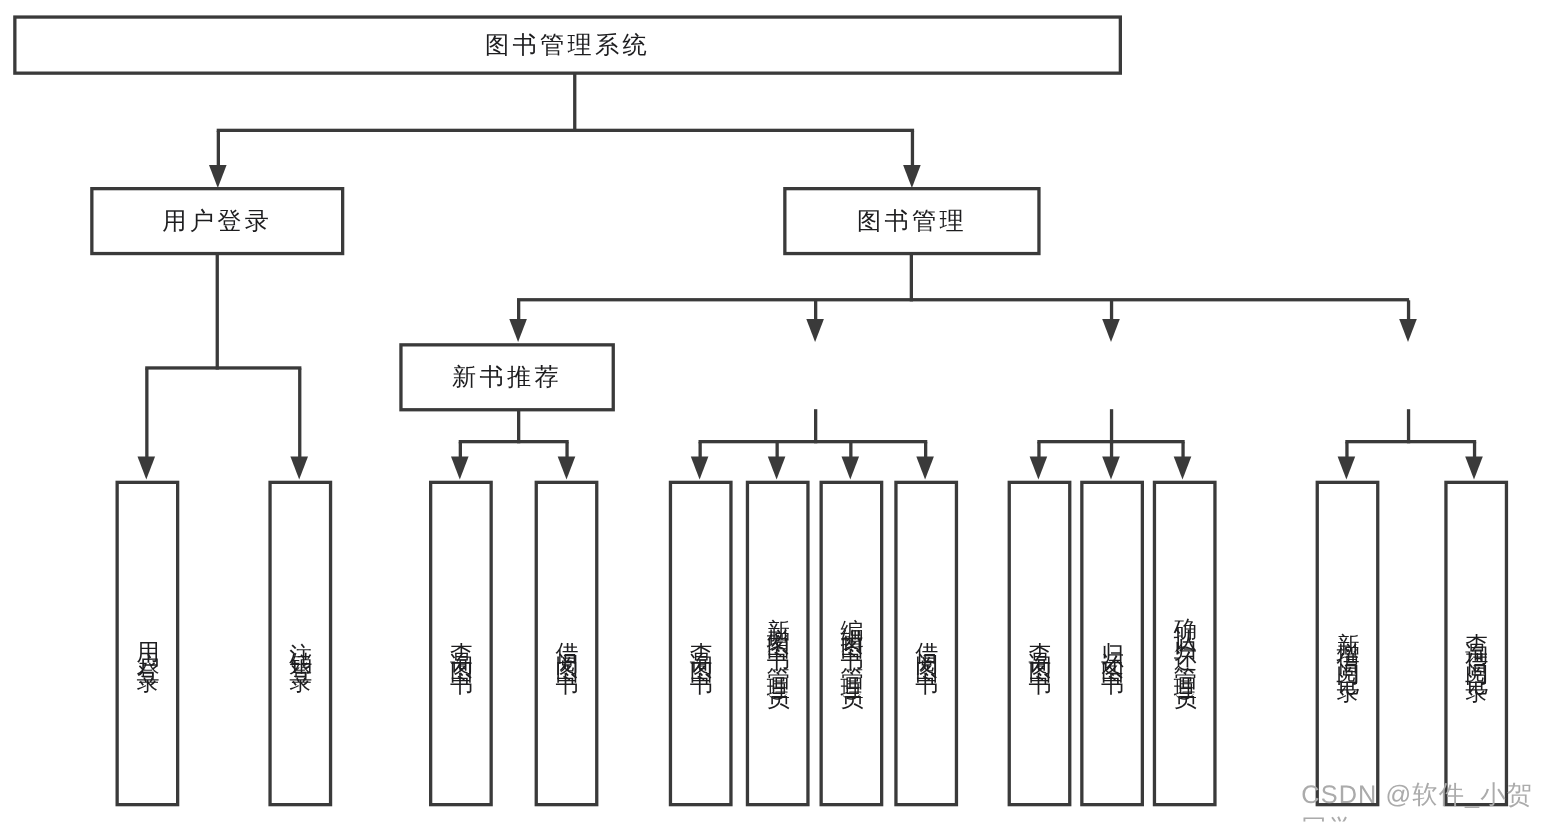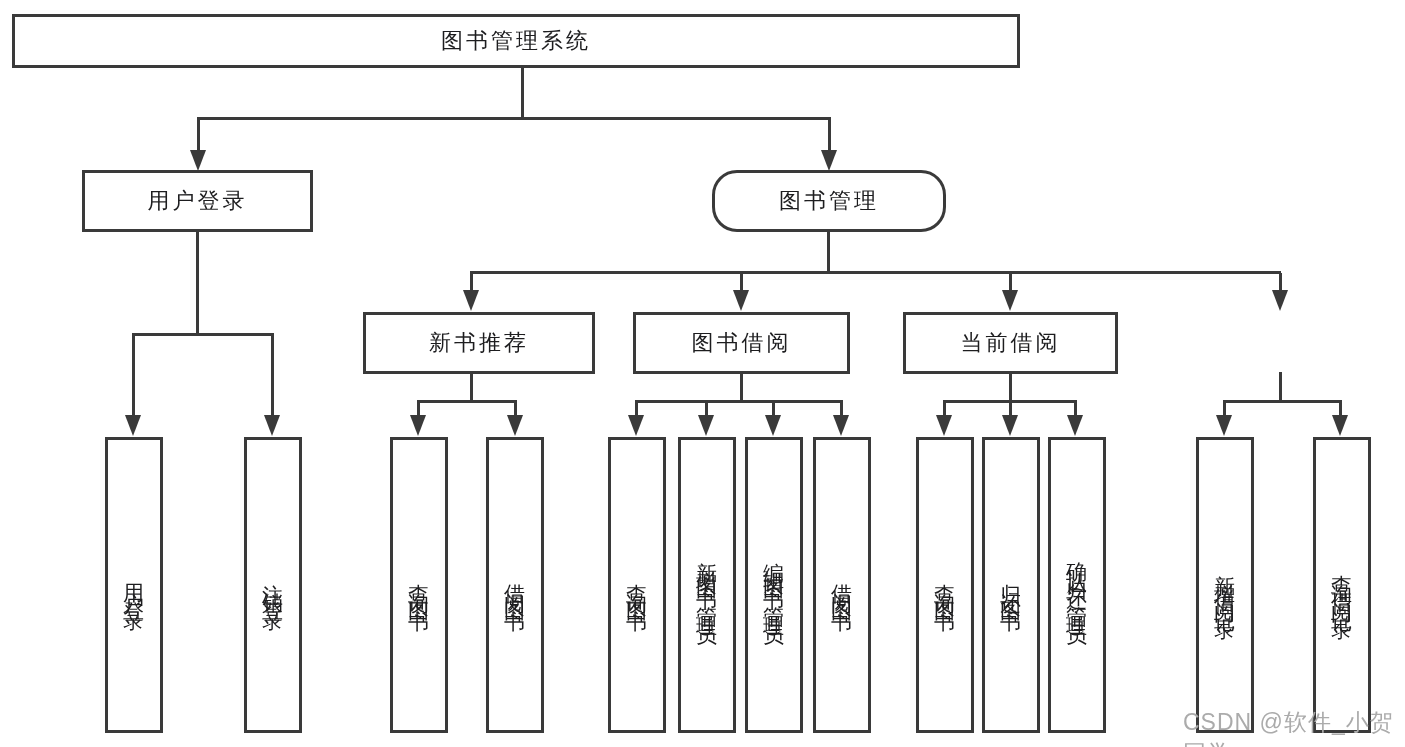--- a/index.html
+++ b/index.html
@@ -47,43 +47,41 @@
   <div class="box" style="left:12px;top:14px;width:1008px;height:54px;font-family:Liberation Serif, serif;">图书管理系统</div>
 
   <div class="v" style="left:521px;top:66px;height:54px;"></div>
   <div class="h" style="left:197px;top:117px;width:634px;"></div>
   <div class="v" style="left:197px;top:119px;height:33px;"></div>
   <div class="tri" style="left:190px;top:150px;"></div>
   <div class="v" style="left:828px;top:119px;height:33px;"></div>
   <div class="tri" style="left:821px;top:150px;"></div>
 
   <div class="box" style="left:82px;top:170px;width:231px;height:62px;">用户登录</div>
-  <div class="box" style="left:712px;top:170px;width:234px;height:62px;border-radius:25px;">图书管理</div>
+  <div class="box" style="left:712px;top:170px;width:234px;height:62px;">图书管理</div>
 
   <div class="v" style="left:196px;top:230px;height:106px;"></div>
   <div class="h" style="left:132px;top:333px;width:142px;"></div>
   <div class="v" style="left:132px;top:335px;height:81px;"></div>
   <div class="tri" style="left:125px;top:415px;"></div>
   <div class="v" style="left:271px;top:335px;height:81px;"></div>
   <div class="tri" style="left:264px;top:415px;"></div>
 
   <div class="v" style="left:827px;top:230px;height:44px;"></div>
   <div class="h" style="left:470px;top:271px;width:811px;"></div>
   <div class="v" style="left:470px;top:273px;height:19px;"></div>
   <div class="tri" style="left:463px;top:290px;"></div>
   <div class="v" style="left:740px;top:273px;height:19px;"></div>
   <div class="tri" style="left:733px;top:290px;"></div>
   <div class="v" style="left:1009px;top:273px;height:19px;"></div>
   <div class="tri" style="left:1002px;top:290px;"></div>
   <div class="v" style="left:1279px;top:273px;height:19px;"></div>
   <div class="tri" style="left:1272px;top:290px;"></div>
 
-  <div class="box" style="left:363px;top:312px;width:232px;height:62px;">新书推荐</div>
-  <div class="box" style="left:633px;top:312px;width:217px;height:62px;">图书借阅</div>
-  <div class="box" style="left:903px;top:312px;width:215px;height:62px;">当前借阅</div>
+  <div class="box" style="left:363px;top:312px;width:196px;height:62px;">新书推荐</div>
 
   <div class="v" style="left:470px;top:372px;height:31px;"></div>
   <div class="h" style="left:417px;top:400px;width:100px;"></div>
   <div class="v" style="left:417px;top:402px;height:14px;"></div>
   <div class="tri" style="left:410px;top:415px;"></div>
   <div class="v" style="left:514px;top:402px;height:14px;"></div>
   <div class="tri" style="left:507px;top:415px;"></div>
 
   <div class="v" style="left:740px;top:372px;height:31px;"></div>
   <div class="h" style="left:635px;top:400px;width:208px;"></div>

